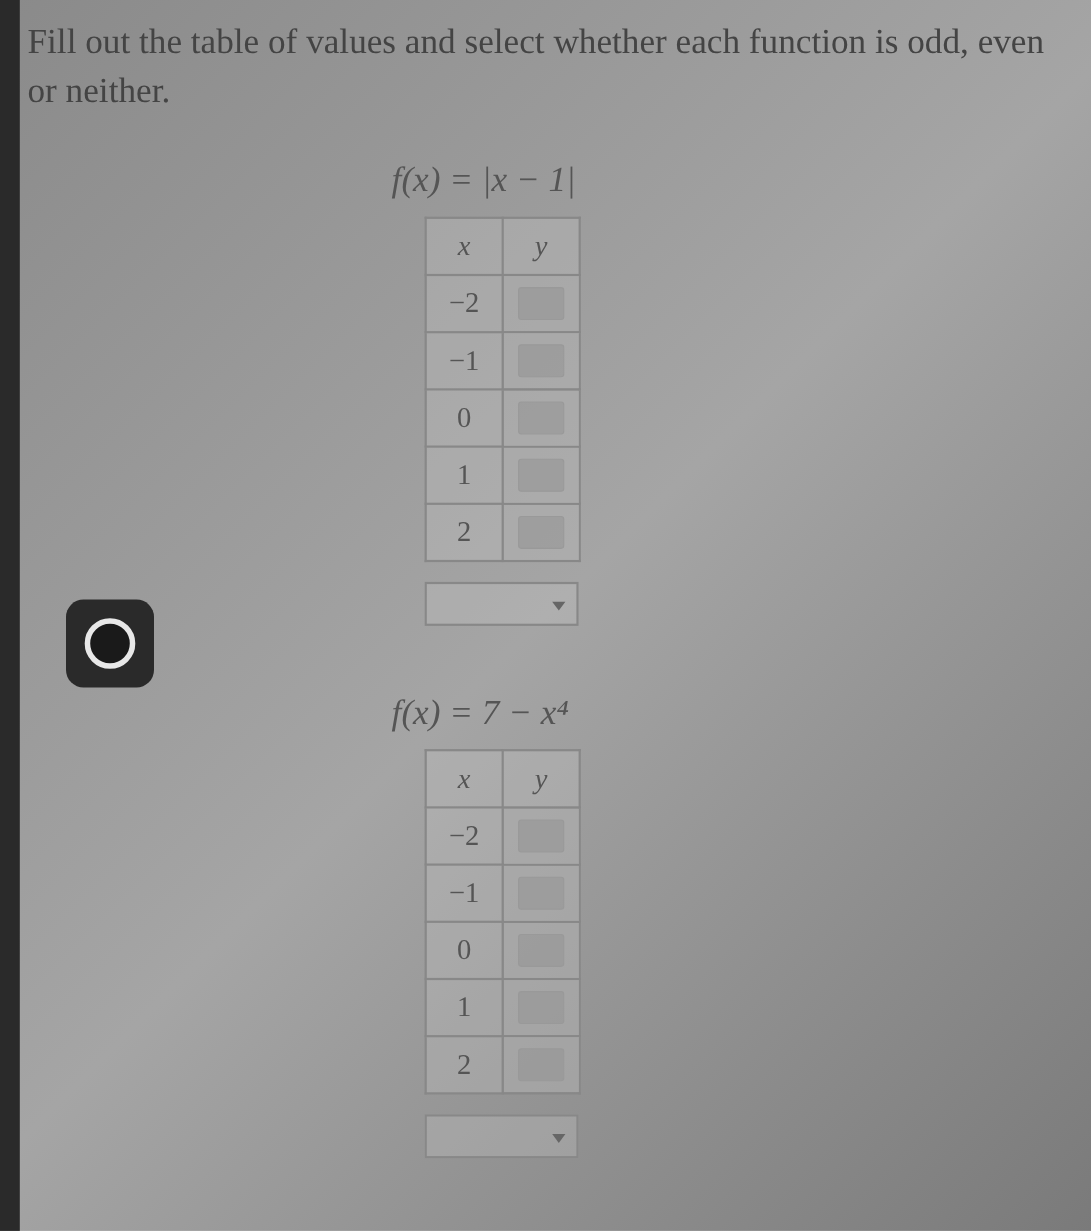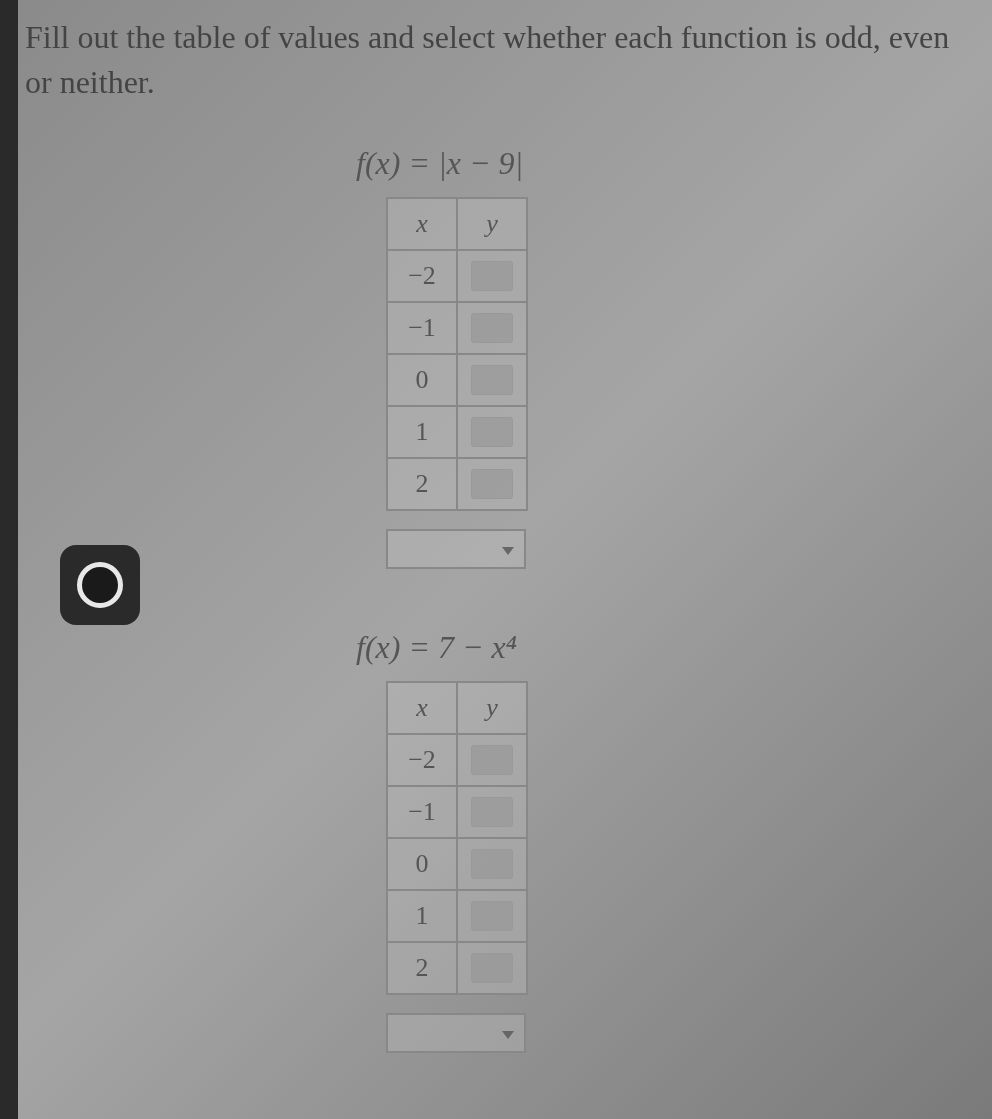--- a/index.html
+++ b/index.html
@@ -119,21 +119,21 @@
     }
   </style>
 </head>
 <body>
 
 <div class="left-bar"></div>
 
 <div class="prompt">Fill out the table of values and select whether each function is odd, even or neither.</div>
 
 <div class="function-block">
-  <div class="function-formula">f(x) = |x − 9|</div>
+  <div class="function-formula">f(x) = |x − 1|</div>
   <table>
     <tbody>
         <tr>
       <th>x</th>
       <th>y</th>
     </tr>
     <tr>
       <td>−2</td>
       <td class="input-cell">
             <div class="input-box"></div>

